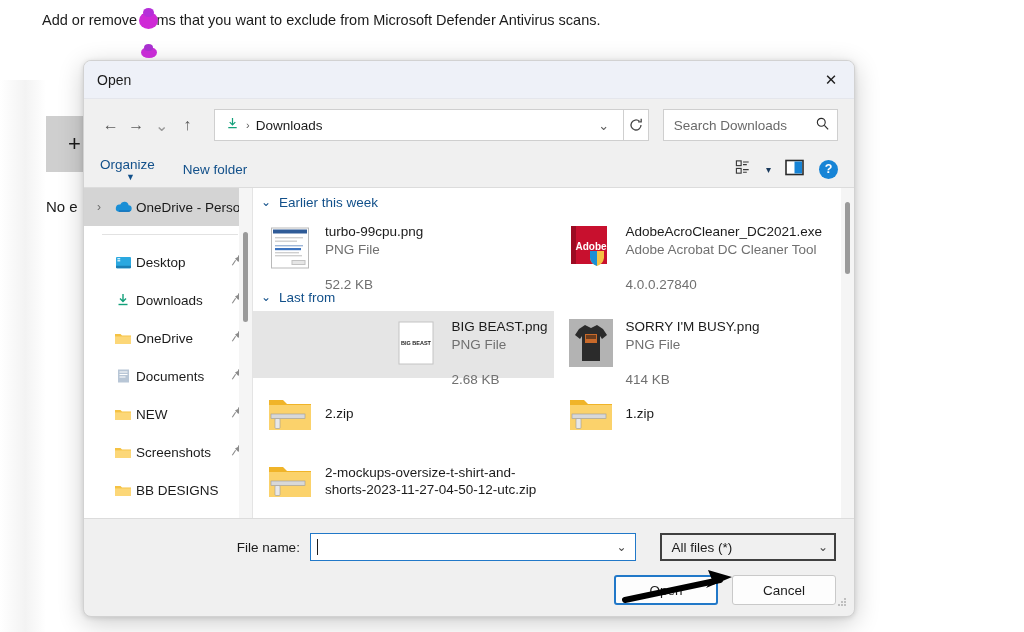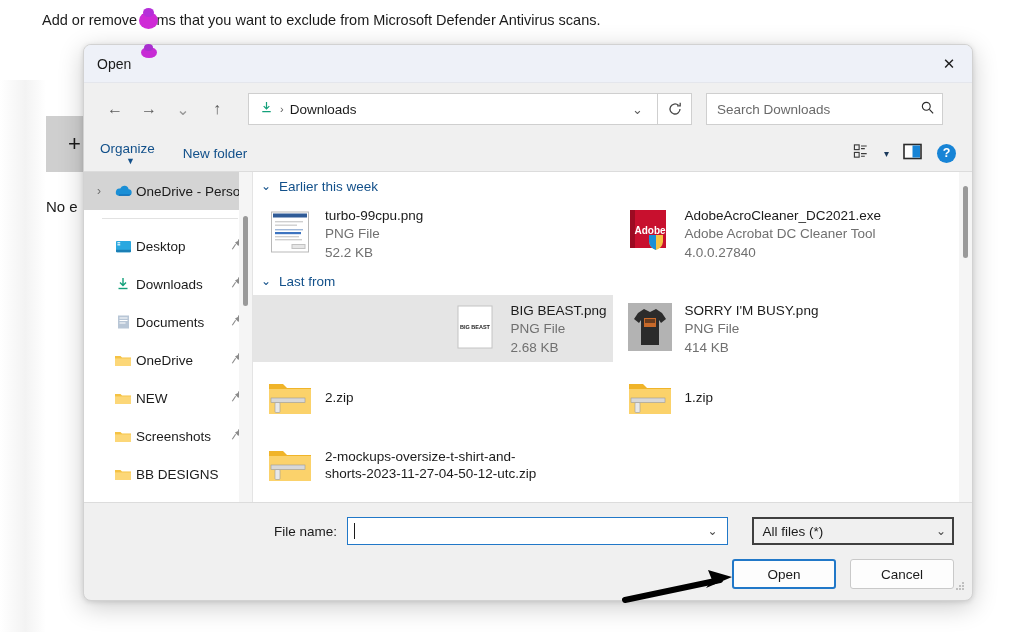--- a/index.html
+++ b/index.html
@@ -29,22 +29,22 @@
     position: absolute; left: 46px; top: 198px;
     font-size: 15px; color: #1b1b1b; white-space: nowrap;
   }
   #bg-shadowstrip {
     position: absolute; left: 0; top: 80px; width: 46px; height: 552px;
     background: linear-gradient(to right, #ffffff 0%, #f3f3f3 55%, #ffffff 100%);
   }
 
   
   #dialog {
-    position: absolute; left: 83px; top: 44px;
-    width: 890px; height: 557px;
+    position: absolute; left: 83px; top: 60px;
+    width: 772px; height: 557px;
     background: #f0f0f0;
     border: 1px solid #d2d2d2;
     border-radius: 8px;
     box-shadow: 0 6px 26px rgba(0,0,0,0.20), 0 1px 5px rgba(0,0,0,0.12);
     overflow: hidden;
   }
   .titlebar {
     height: 38px; background: #eef1f8;
     display: flex; align-items: center;
     border-bottom: 1px solid #e4e6ec;
@@ -116,21 +116,21 @@
   .grouphdr .gchev { font-size: 12px; margin-right: 8px; }
   .filegrid { display: flex; flex-wrap: wrap; }
   .fileitem {
     width: 50%; height: 67px; display: flex; align-items: flex-start; padding: 4px 6px 0 14px;
   }
   .fileitem.selected { background: #e5e5e5; justify-content: flex-end; }
   .fi-thumb { width: 46px; height: 56px; flex: 0 0 46px; display: flex; align-items: center; justify-content: center; margin-right: 12px; }
   .fi-meta { padding-top: 3px; min-width: 0; }
   .fi-name { font-size: 13.5px; color: #1b1b1b; line-height: 17px; }
   .fi-type { font-size: 13.5px; color: #707070; line-height: 19px; }
-  .fi-size { font-size: 13.5px; color: #707070; line-height: 19px; }
+  .fi-size { font-size: 13.5px; color: #707070; line-height: 19px; margin-top: 16px; }
   .fileitem.folderrow { align-items: center; height: 67px; }
   .fileitem.folderrow .fi-meta { padding-top: 0; }
   .fp-scroll { position: absolute; right: 0; top: 0; width: 13px; height: 100%; background: #f5f5f5; }
   .fp-thumb { position: absolute; right: 4px; top: 14px; width: 5px; height: 72px; background: #9a9a9a; border-radius: 3px; }
 
   
   .footer { height: 92px; background: #f0f0f0; position: relative; border-top: 1px solid #dcdcdc; }
   .fnamerow { display: flex; align-items: center; padding: 14px 18px 0 0; }
   .fnamelabel { width: 290px; text-align: right; font-size: 13.5px; color: #1b1b1b; padding-right: 10px; }
   .fnameinput {
@@ -290,45 +290,45 @@
           <svg width="12" height="13" viewBox="0 0 12 13" aria-hidden="true">
             <path d="M7.5 1 L11 4.5 L9 5.2 L7.4 8 L4 4.6 L6.8 3 z" fill="#8b8b8b"></path>
             <path d="M4.6 6.2 L1.3 11.3" stroke="#8b8b8b" stroke-width="1.1"></path>
           </svg>
         </span>
       </div>
 
       <div class="sb-item">
         <span class="sb-indent"></span>
         <span class="sb-icon">
+          <svg width="18" height="15" viewBox="0 0 18 15" aria-hidden="true">
+            <path d="M1 3 h5.5 l1.5 1.6 H17 v8.4 H1 z" fill="#f5c243"></path>
+            <path d="M1 5.4 h16 v7.6 H1 z" fill="#fcd778"></path>
+          </svg>
+        </span>
+        <span class="sb-label">OneDrive</span>
+        <span class="sb-pin">
+          <svg width="12" height="13" viewBox="0 0 12 13" aria-hidden="true">
+            <path d="M7.5 1 L11 4.5 L9 5.2 L7.4 8 L4 4.6 L6.8 3 z" fill="#8b8b8b"></path>
+            <path d="M4.6 6.2 L1.3 11.3" stroke="#8b8b8b" stroke-width="1.1"></path>
+          </svg>
+        </span>
+      </div>
+
+      <div class="sb-item">
+        <span class="sb-indent"></span>
+        <span class="sb-icon">
           <svg width="15" height="16" viewBox="0 0 15 16" aria-hidden="true">
             <rect x="2" y="1.5" width="11" height="13" fill="#b8c6d6"></rect>
             <rect x="3.5" y="3.5" width="8" height="1" fill="#ffffff"></rect>
             <rect x="3.5" y="6" width="8" height="1" fill="#ffffff"></rect>
             <rect x="3.5" y="8.5" width="6" height="1" fill="#ffffff"></rect>
           </svg>
         </span>
         <span class="sb-label">Documents</span>
-        <span class="sb-pin">
-          <svg width="12" height="13" viewBox="0 0 12 13" aria-hidden="true">
-            <path d="M7.5 1 L11 4.5 L9 5.2 L7.4 8 L4 4.6 L6.8 3 z" fill="#8b8b8b"></path>
-            <path d="M4.6 6.2 L1.3 11.3" stroke="#8b8b8b" stroke-width="1.1"></path>
-          </svg>
-        </span>
-      </div>
-
-      <div class="sb-item">
-        <span class="sb-indent"></span>
-        <span class="sb-icon">
-          <svg width="18" height="15" viewBox="0 0 18 15" aria-hidden="true">
-            <path d="M1 3 h5.5 l1.5 1.6 H17 v8.4 H1 z" fill="#f5c243"></path>
-            <path d="M1 5.4 h16 v7.6 H1 z" fill="#fcd778"></path>
-          </svg>
-        </span>
-        <span class="sb-label">OneDrive</span>
         <span class="sb-pin">
           <svg width="12" height="13" viewBox="0 0 12 13" aria-hidden="true">
             <path d="M7.5 1 L11 4.5 L9 5.2 L7.4 8 L4 4.6 L6.8 3 z" fill="#8b8b8b"></path>
             <path d="M4.6 6.2 L1.3 11.3" stroke="#8b8b8b" stroke-width="1.1"></path>
           </svg>
         </span>
       </div>
 
       <div class="sb-item">
         <span class="sb-indent"></span>

